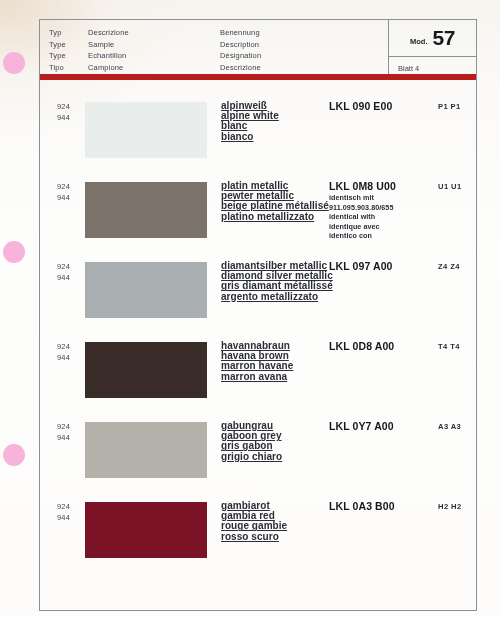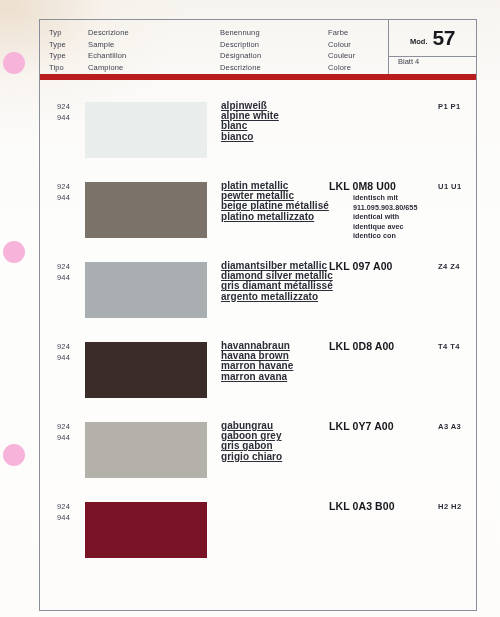--- a/index.html
+++ b/index.html
@@ -98,21 +98,21 @@
   }
   #model-number {
     font-size: 21px;
     font-weight: bold;
     color: #16181d;
     letter-spacing: -0.4px;
   }
   #model-bottom {
     height: 22px;
     display: flex;
-    align-items: flex-start;
+    align-items: center;
     padding-left: 9px;
     box-sizing: border-box;
   }
   #sheet-label {
     font-size: 7.5px;
     color: #3f4350;
   }
 
   
   #rows-body {
@@ -170,21 +170,21 @@
     white-space: nowrap;
   }
   .colour-notes {
     margin-top: 1px;
     font-size: 7.2px;
     line-height: 9.6px;
     color: #2b2e38;
     font-weight: bold;
     letter-spacing: 0.05px;
   }
-  .colour-notes span { display: block; white-space: nowrap; margin-left: 24px; }
+  .colour-notes span { display: block; white-space: nowrap; }
 
   .row-codes {
     position: absolute;
     left: 398px;
     top: 0px;
     font-size: 7.6px;
     font-weight: bold;
     color: #2b2e38;
     letter-spacing: 0.4px;
     white-space: nowrap;
@@ -217,26 +217,20 @@
       <span class="hl">Campione</span>
     </div>
 
     <div class="hdr-col" id="hdr-desc">
       <span class="hl">Benennung</span>
       <span class="hl">Description</span>
       <span class="hl">Désignation</span>
       <span class="hl">Descrizione</span>
     </div>
 
-    <div class="hdr-col" id="hdr-colour">
-      <span class="hl">Farbe</span>
-      <span class="hl">Colour</span>
-      <span class="hl">Couleur</span>
-      <span class="hl">Colore</span>
-    </div>
 
     <div id="model-box">
       <div id="model-top">
         <span id="model-label">Mod.</span>
         <span id="model-number">57</span>
       </div>
       <div id="model-bottom">
         <span id="sheet-label">Blatt 4</span>
       </div>
     </div>
@@ -248,20 +242,23 @@
         <div class="row-typ">
           <span>924</span>
           <span>944</span>
         </div>
         <div class="swatch" style="background: rgb(233, 238, 237);"></div>
         <div class="row-names">
           <span>alpinweiß</span>
           <span>alpine white</span>
           <span>blanc</span>
           <span>bianco</span>
+        </div>
+        <div class="row-colour">
+          <div class="colour-code">LKL 090 E00</div>
         </div>
         <div class="row-codes">P1 P1</div>
       </div>
       <div class="color-row" style="position: absolute; left: 0px; right: 0px; top: 102px;">
         <div class="row-typ">
           <span>924</span>
           <span>944</span>
         </div>
         <div class="swatch" style="background: rgb(123, 114, 105);"></div>
         <div class="row-names">
@@ -332,20 +329,26 @@
           <div class="colour-code">LKL 0Y7 A00</div>
         </div>
         <div class="row-codes">A3 A3</div>
       </div>
       <div class="color-row" style="position: absolute; left: 0px; right: 0px; top: 422px;">
         <div class="row-typ">
           <span>924</span>
           <span>944</span>
         </div>
         <div class="swatch" style="background: rgb(122, 19, 38);"></div>
+        <div class="row-names">
+          <span>gambiarot</span>
+          <span>gambia red</span>
+          <span>rouge gambie</span>
+          <span>rosso scuro</span>
+        </div>
         <div class="row-colour">
           <div class="colour-code">LKL 0A3 B00</div>
         </div>
         <div class="row-codes">H2 H2</div>
       </div>
     </div>
 
 </div>
 
 </body></html>

